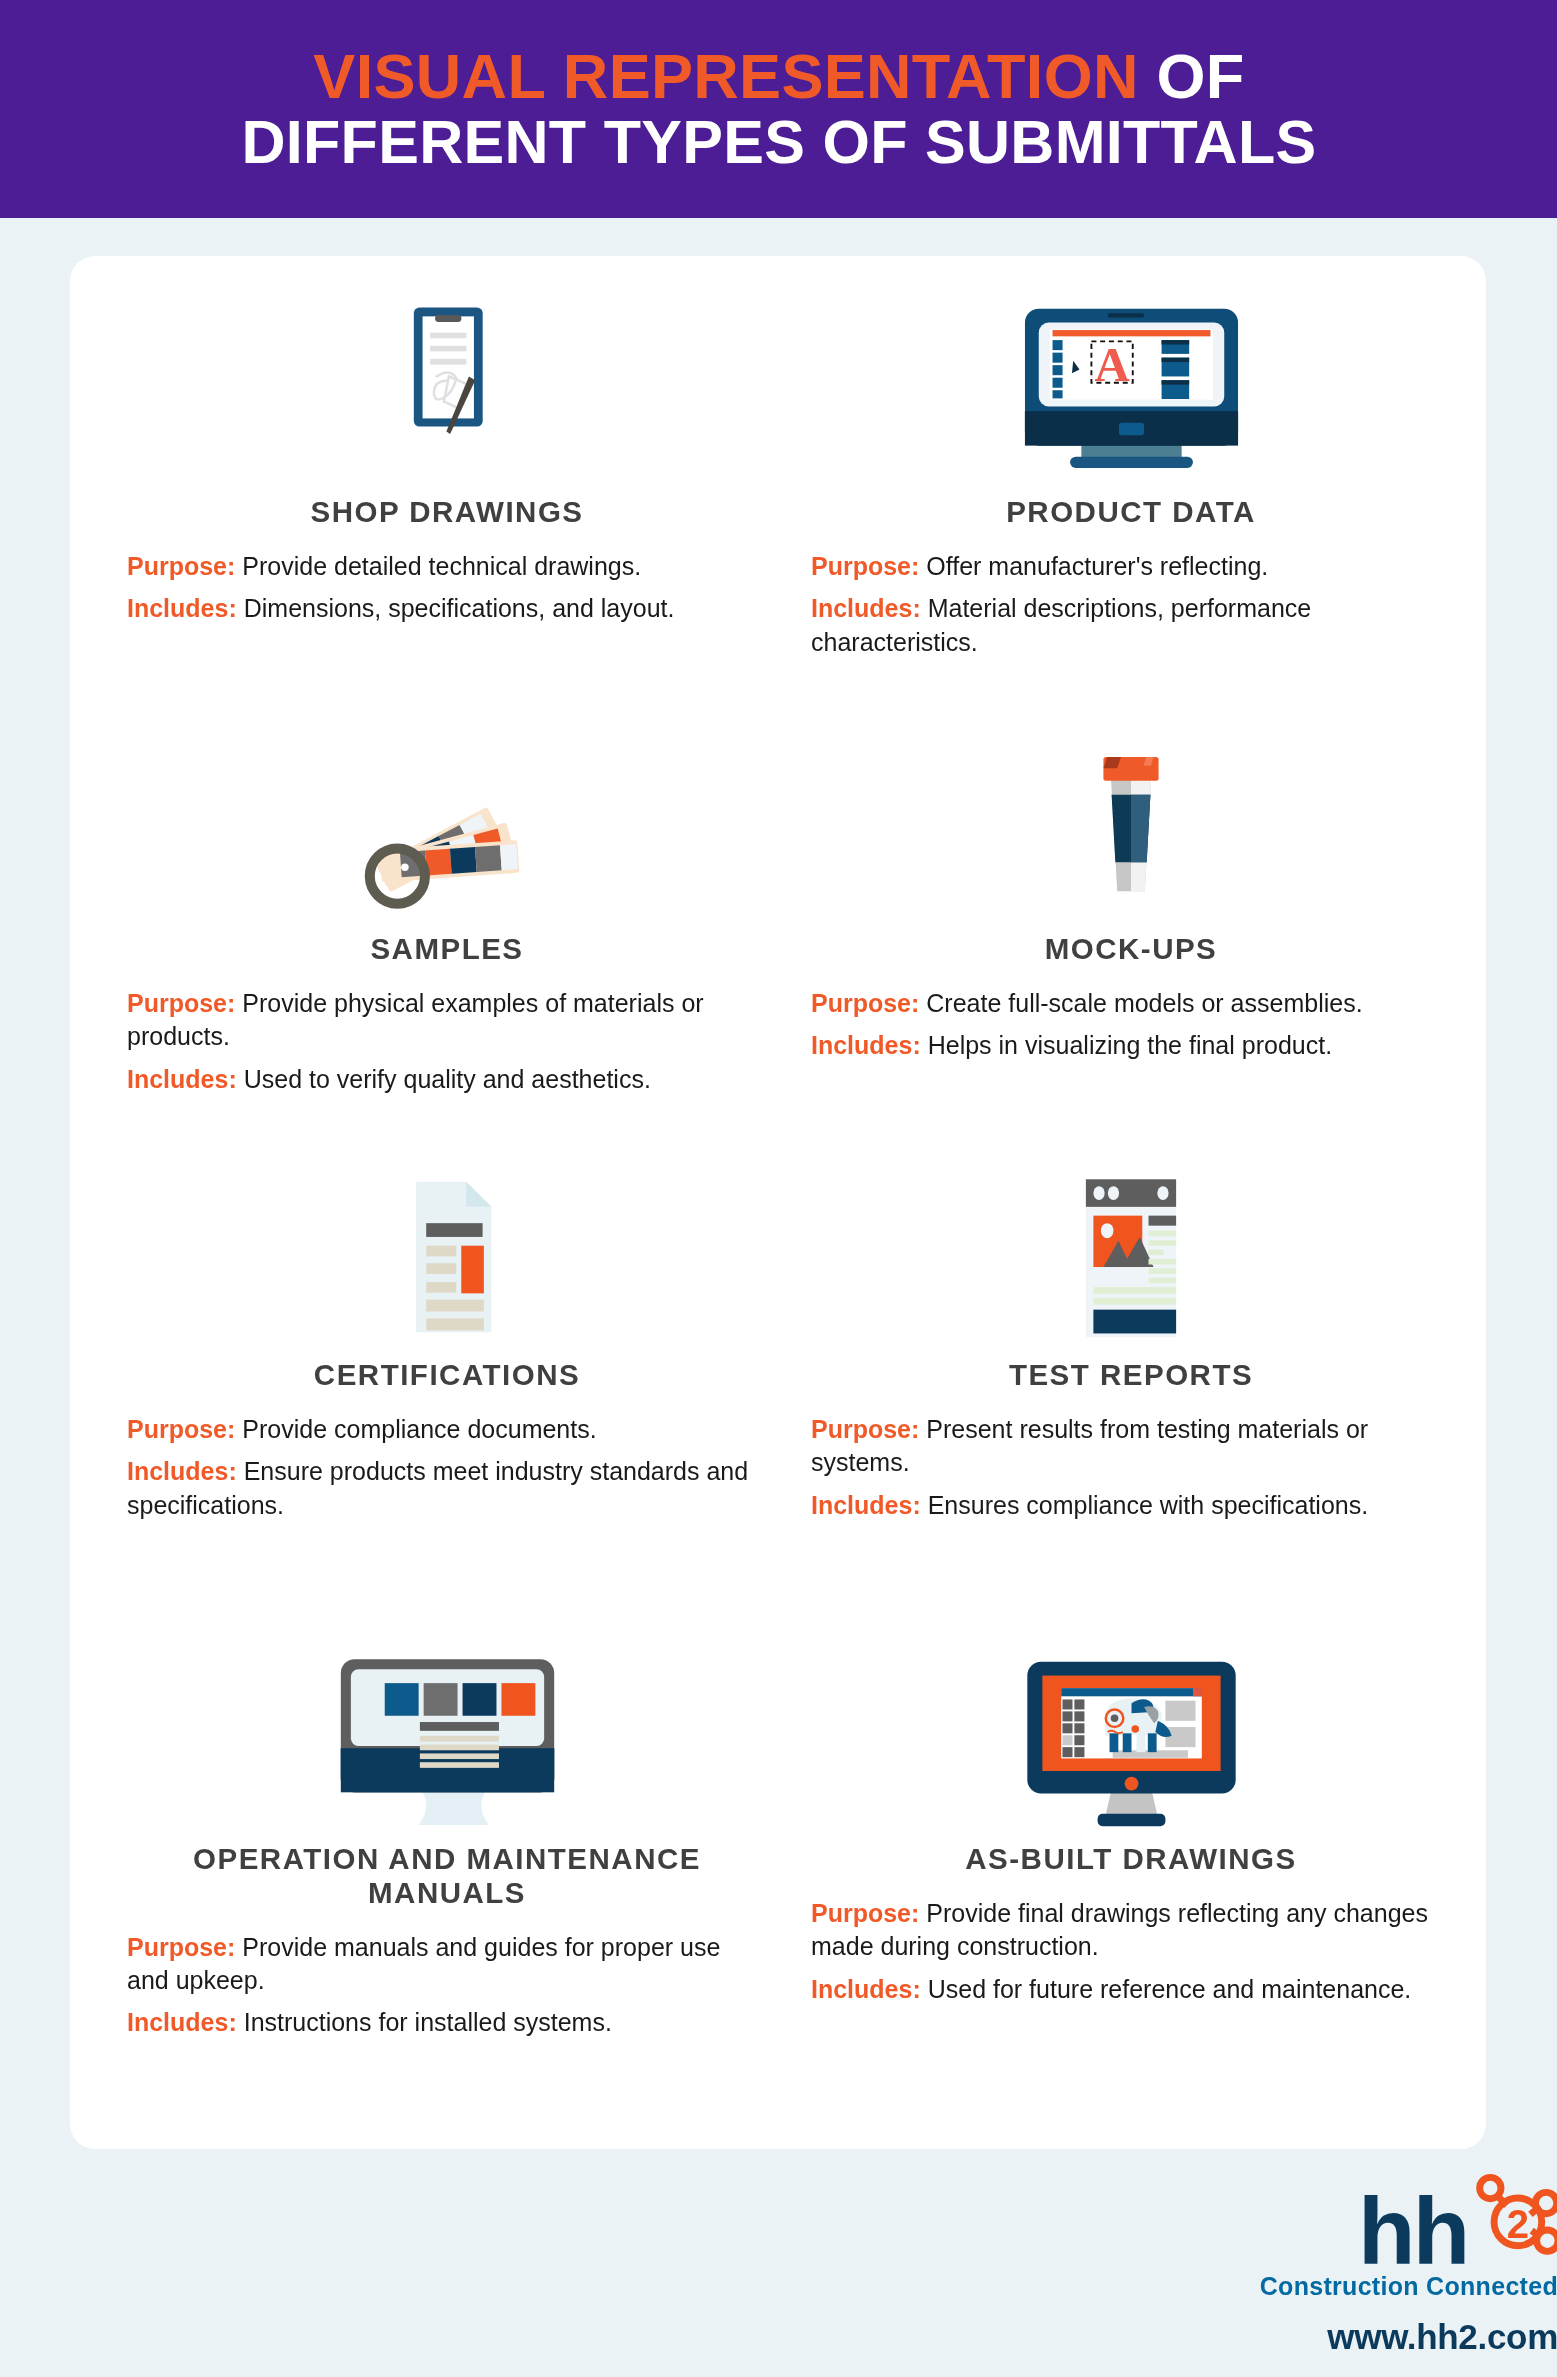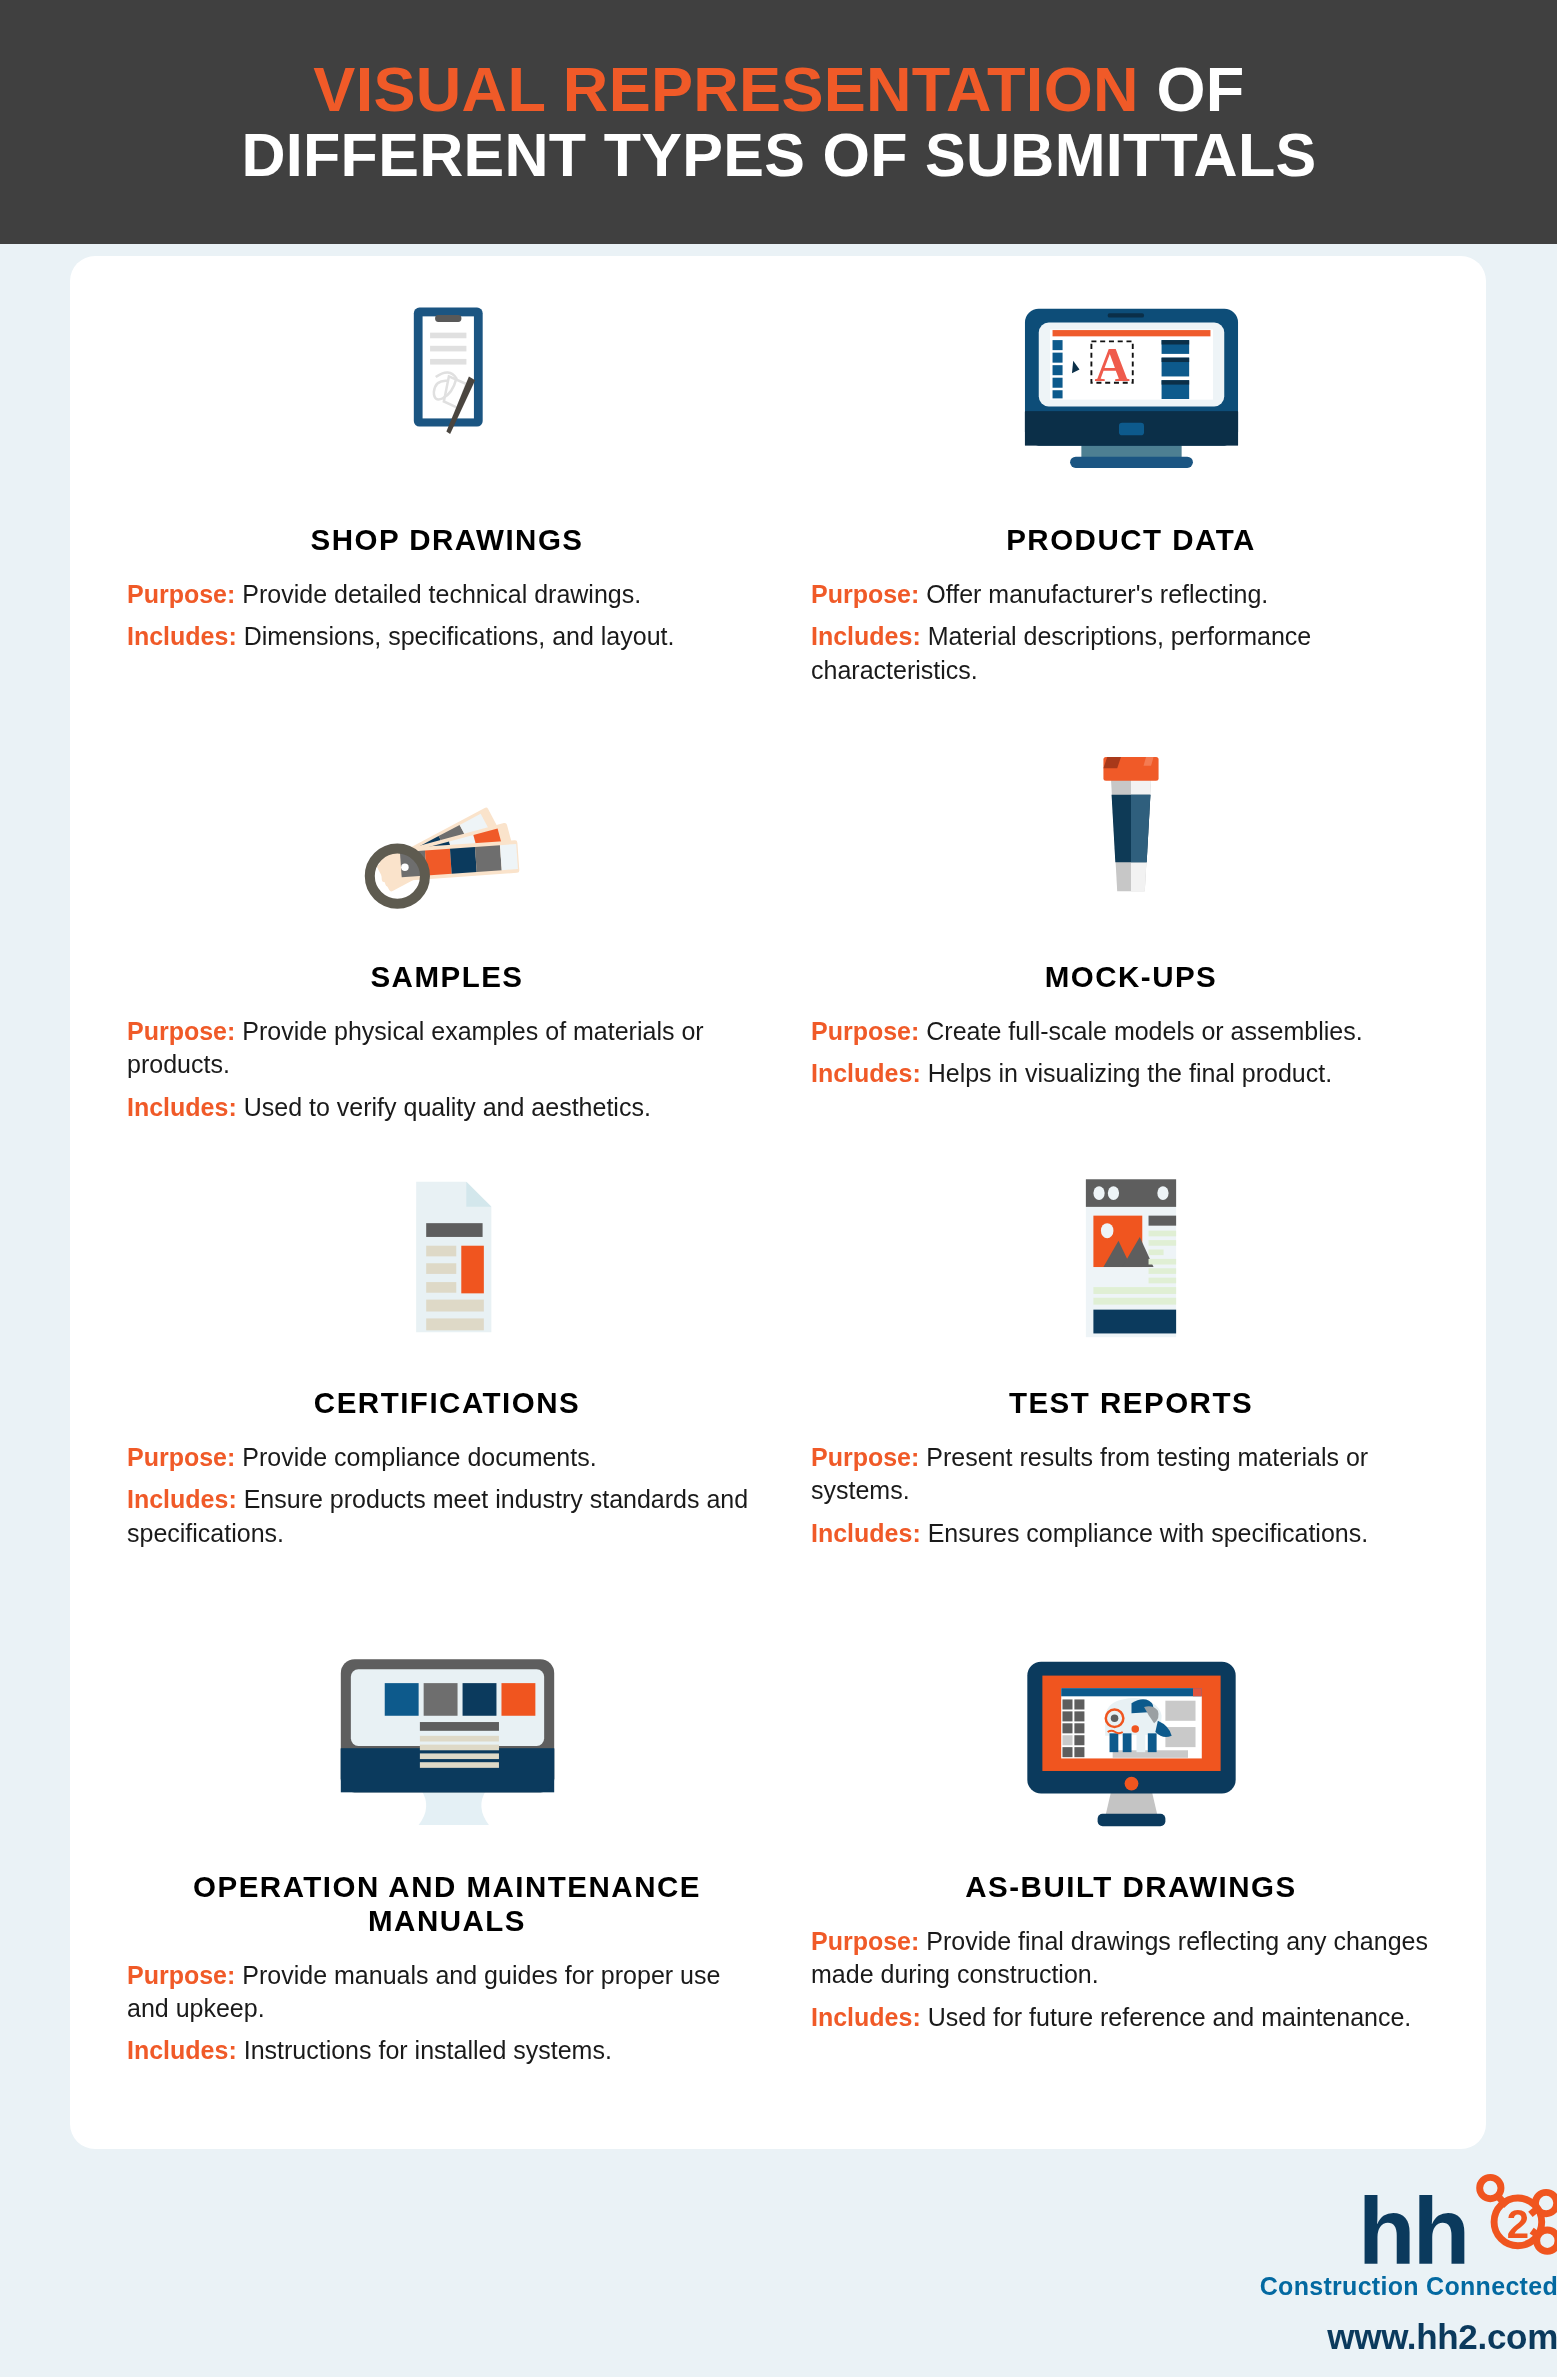--- a/index.html
+++ b/index.html
@@ -6,22 +6,22 @@
   html,body { width:1558px; height:2377px; }
   body {
     background:#eaf2f6;
     font-family:"Liberation Sans", sans-serif;
     overflow:hidden;
   }
   .page { position:relative; width:1558px; height:2377px; background:#eaf2f6; }
 
   
   .header {
-    position:absolute; left:0; top:0; width:1558px; height:244px;
-    background:#404040;
+    position:absolute; left:0; top:0; width:1558px; height:218px;
+    background:#4c1d95;
     display:flex; flex-direction:column; align-items:center; justify-content:center;
   }
   .title-line { font-weight:bold; letter-spacing:0.3px; line-height:1.06;
     text-align:center; white-space:nowrap; }
   .title-line-1 { font-size:63px; }
   .title-line-2 { font-size:61px; color:#ffffff; }
   .t-orange { color:#f05a28; }
   .t-white  { color:#ffffff; }
 
   
@@ -39,22 +39,22 @@
 
   .r1 { top:31px;   }
   .r2 { top:468px;  }
   .r3 { top:907px; }
   .r4 { top:1378px; }
 
   .icon-wrap { height:201px; display:flex; align-items:flex-end; justify-content:center; }
   .icon-wrap.tall { height:188px; }
 
   .sec-title {
-    margin-top:35px; text-align:center;
-    font-size:29.5px; font-weight:bold; color:#000000;
+    margin-top:7px; text-align:center;
+    font-size:29.5px; font-weight:bold; color:#404040;
     letter-spacing:1.5px; line-height:1.15;
   }
   .sec-body {
     margin-top:21.3px;
     font-size:25px; color:#1a1a1a; line-height:1.33;
     font-family:Liberation Sans, sans-serif;
   }
   .sec-body p { margin-bottom:8.8px; }
   .lbl { color:#f05a28; font-weight:bold; }
 

